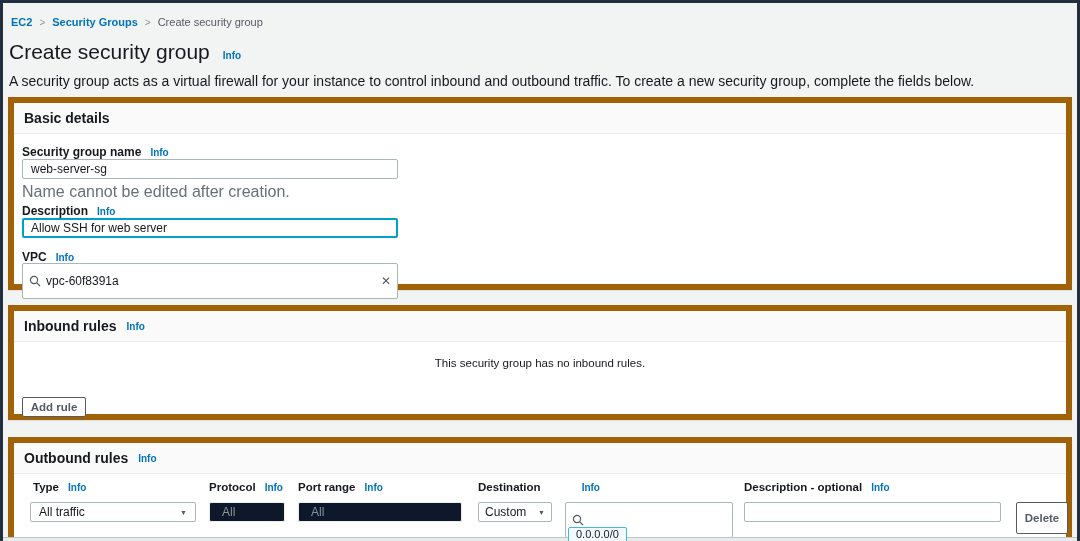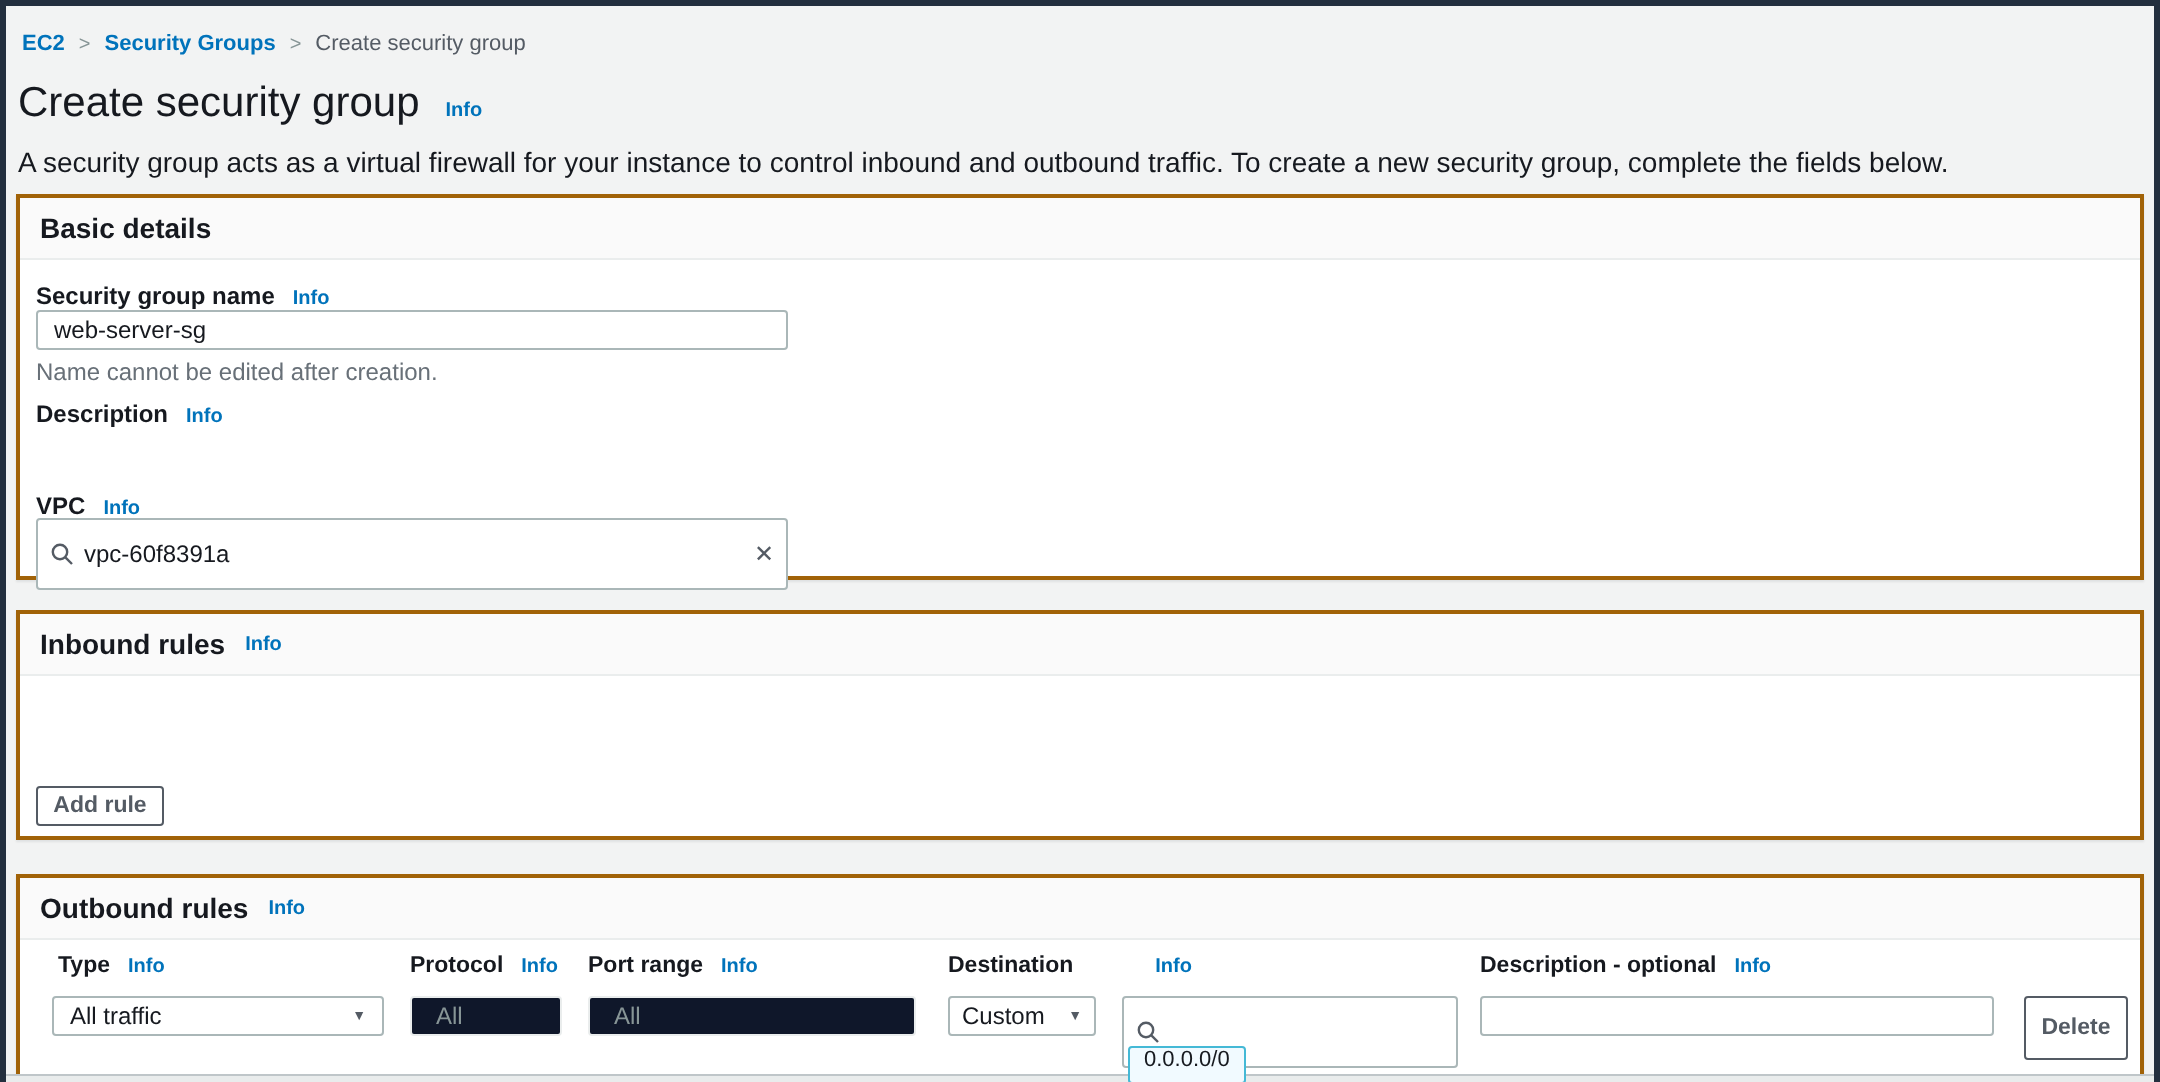--- a/index.html
+++ b/index.html
@@ -22,33 +22,33 @@
   .crumb-current { color: #545b64; font-weight: 400; }
 
   .page-title-row { position: absolute; top: 40px; left: 9px; display: flex; align-items: baseline; }
   .page-title { font-size: 21px; font-weight: 500; color: #16191f; }
   .info-link { color: #0073bb; font-size: 10px; font-weight: 700; text-decoration: none; cursor: pointer; }
   .page-title-row .info-link { margin-left: 13px; }
   .page-subtitle { position: absolute; top: 73px; left: 9px; font-size: 14px; color: #16191f; }
 
   .card {
     position: absolute; left: 8px; width: 1064px;
-    background: #ffffff; border: 2px solid #a16207;
+    background: #ffffff; border: 6px solid #a16207;
     box-shadow: 0 1px 1px 0 rgba(0,28,36,.08);
   }
   .card-header {
     height: 31px; background: #fafafa; border-bottom: 1px solid #eaeded;
     display: flex; align-items: center; padding-left: 10px;
   }
   .card-title { font-size: 14px; font-weight: 700; color: #16191f; }
   .card-header .info-link { margin-left: 10px; }
 
   .field-label { position: absolute; font-size: 12px; font-weight: 700; color: #16191f; display: flex; align-items: baseline; }
   .field-label .info-link { margin-left: 9px; }
-  .helper-text { position: absolute; font-size: 12px; color: #687078; text-align: center; }
+  .helper-text { position: absolute; font-size: 16px; color: #687078; text-align: center; }
 
   .text-input {
     position: absolute; height: 20px; background: #fff;
     border: 1px solid #aab7b8; border-radius: 2px;
     font-family: "Liberation Sans", sans-serif;
     font-size: 12px; color: #16191f; padding: 0 8px; outline: none;
   }
   .text-input.focused { border: 2px solid #00a1c9; padding: 0 7px; }
   .text-input.disabled { background: #0f172a; border-color: #eaeded; color: #879596; padding-left: 12px; }
 
@@ -122,40 +122,42 @@
     <span>Security group name</span>
     <a class="info-link">Info</a>
   </div>
   <input class="text-input" style="top: 56px; left: 8px; width: 376px;" type="text" value="web-server-sg">
   <div class="helper-text" style="top:80px; left:8px;">Name cannot be edited after creation.</div>
 
   <div class="field-label" style="top:101px; left:8px;">
     <span>Description</span>
     <a class="info-link">Info</a>
   </div>
+  <input class="text-input focused" style="top: 115px; left: 8px; width: 376px;" type="text" value="Allow SSH for web server">
 
   <div class="field-label" style="top:147px; left:8px;">
     <span>VPC</span>
     <a class="info-link">Info</a>
   </div>
   <div class="input-wrap" style="top:160px; left:8px; width:376px;">
     <svg class="search-svg" width="12" height="12" viewBox="0 0 12 12">
       <circle cx="5" cy="5" r="3.6" fill="none" stroke="#545b64" stroke-width="1.2"></circle>
       <line x1="7.8" y1="7.8" x2="11" y2="11" stroke="#545b64" stroke-width="1.2"></line>
     </svg>
     <input type="text" value="vpc-60f8391a" style="">
     <span class="clear-x">✕</span>
   </div>
 </section>
 
 <section class="card" style="top:305px; height:115px;">
   <div class="card-header">
     <span class="card-title">Inbound rules</span>
     <a class="info-link">Info</a>
   </div>
+  <div class="empty-msg" style="top:46px;">This security group has no inbound rules.</div>
   <button class="btn" style="top:86px; left:8px; width:64px; height:20px;">Add rule</button>
 </section>
 
 <section class="card" style="top:437px; height:104px; border-bottom:none;">
   <div class="card-header">
     <span class="card-title">Outbound rules</span>
     <a class="info-link">Info</a>
   </div>
 
   <div class="field-label" style="top:38px; left:19px; font-size:11.5px;">

